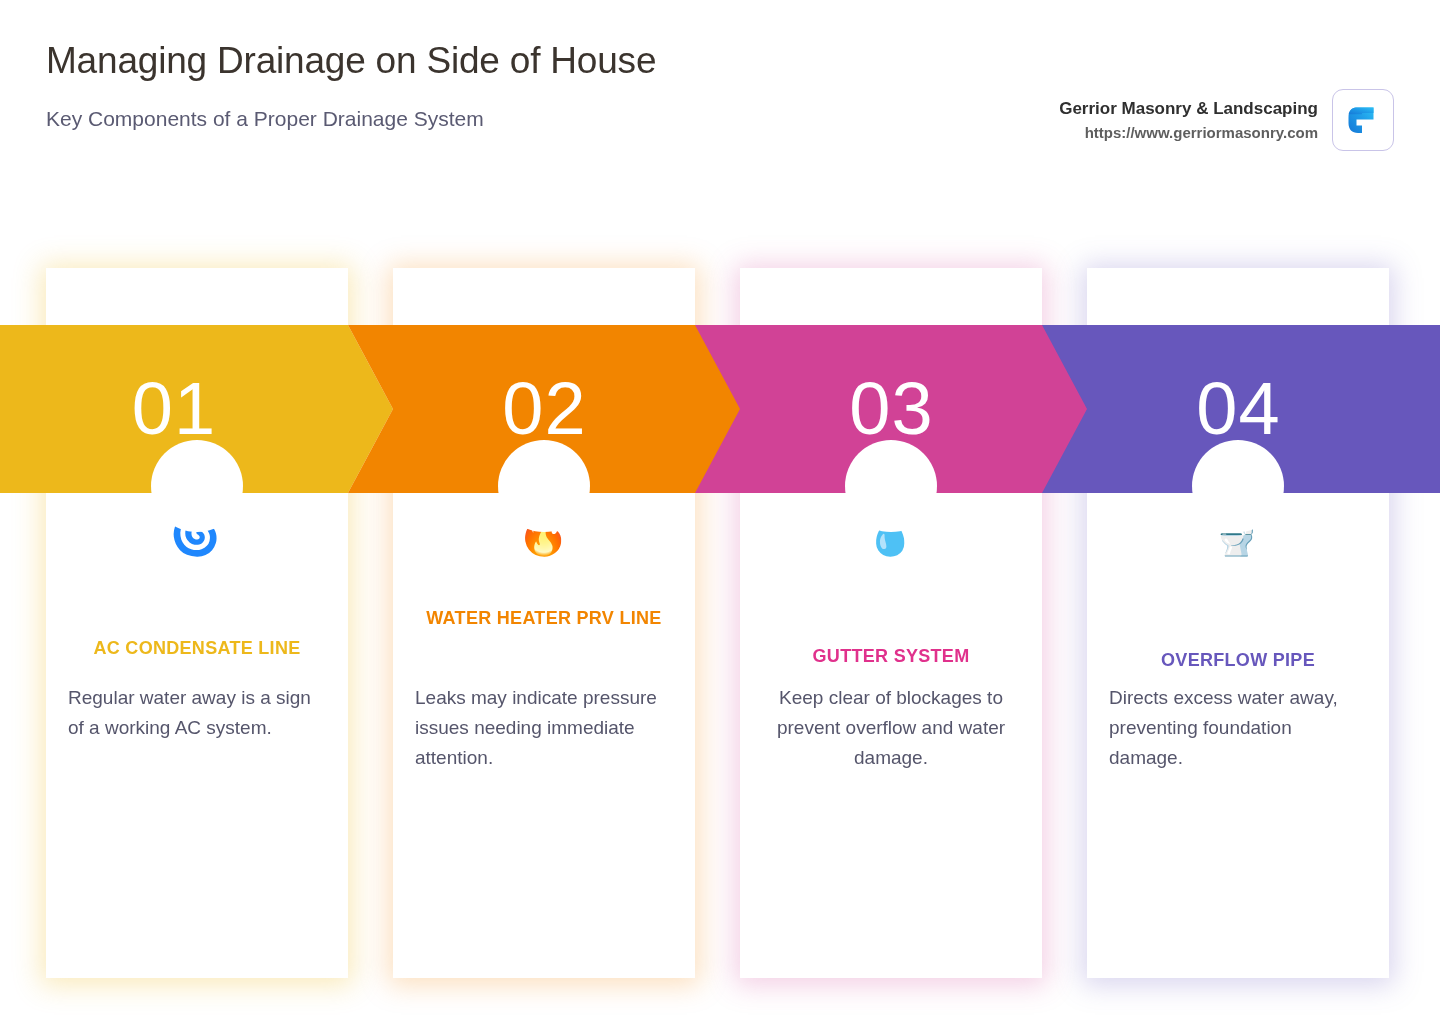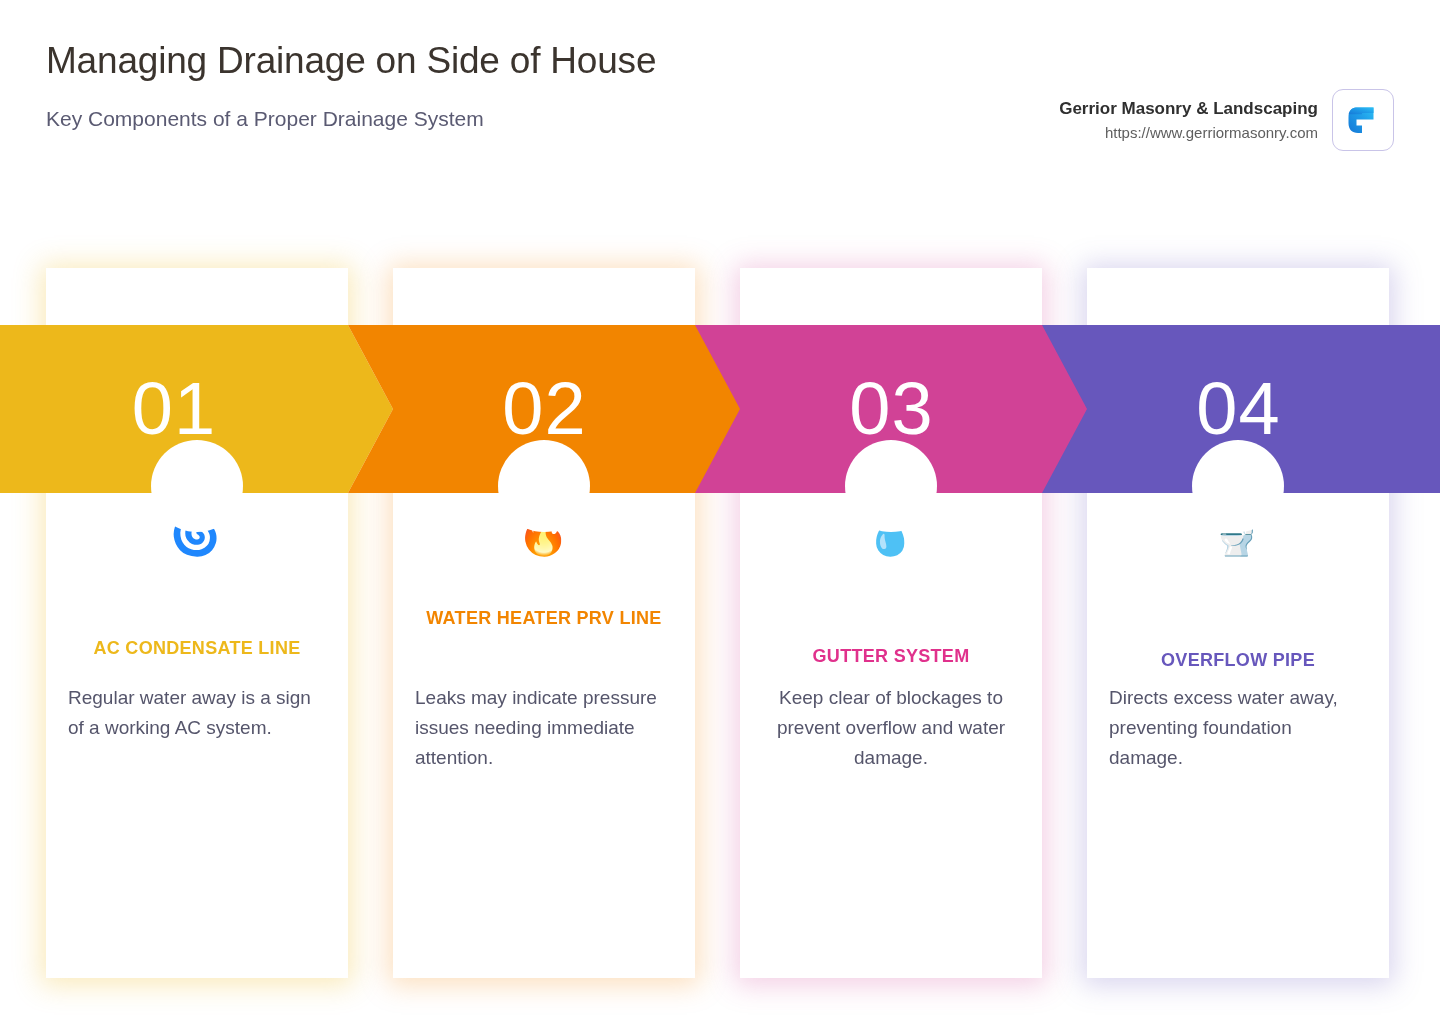--- a/index.html
+++ b/index.html
@@ -67,21 +67,21 @@
   .brand-name {
     font-size: 17px;
     font-weight: 700;
     color: #2f2f2f;
     line-height: 24px;
     white-space: nowrap;
   }
 
   .brand-url {
     font-size: 15px;
-    font-weight: 400;
+    font-weight: 700;
     color: #5e5e5e;
     line-height: 23px;
     white-space: nowrap;
   }
 
   .brand-logo {
     width: 62px;
     height: 62px;
     border-radius: 11px;
     border: 1px solid #c9c4e8;

